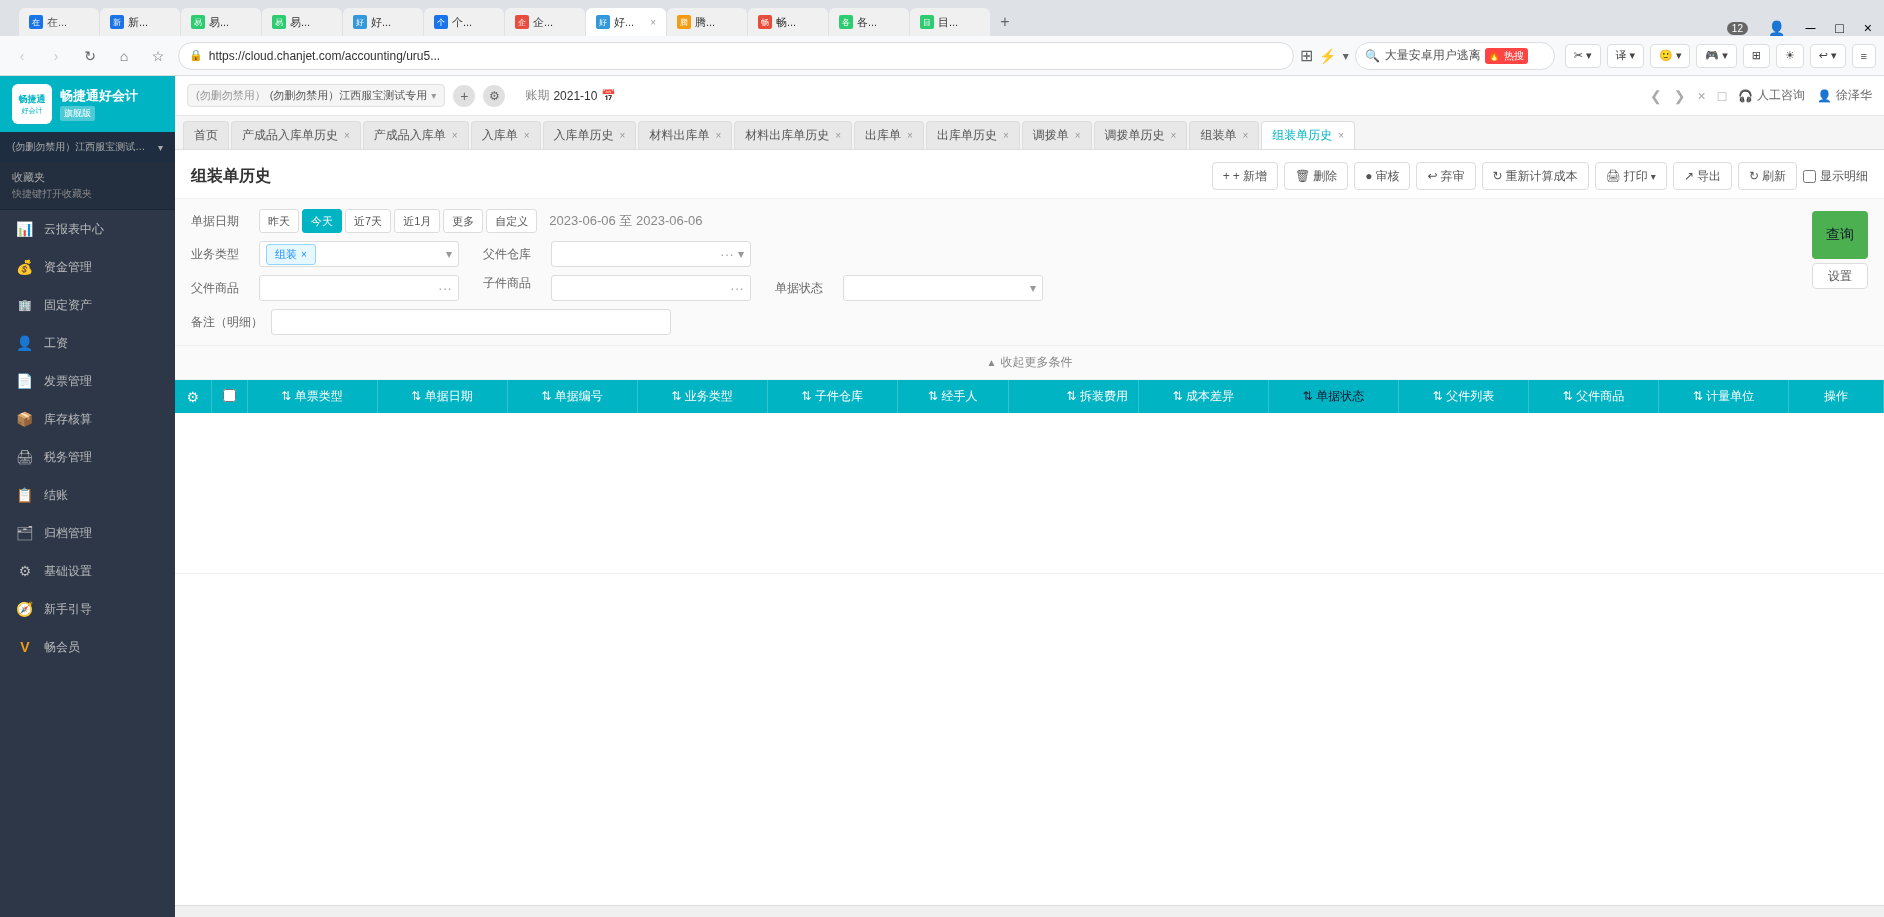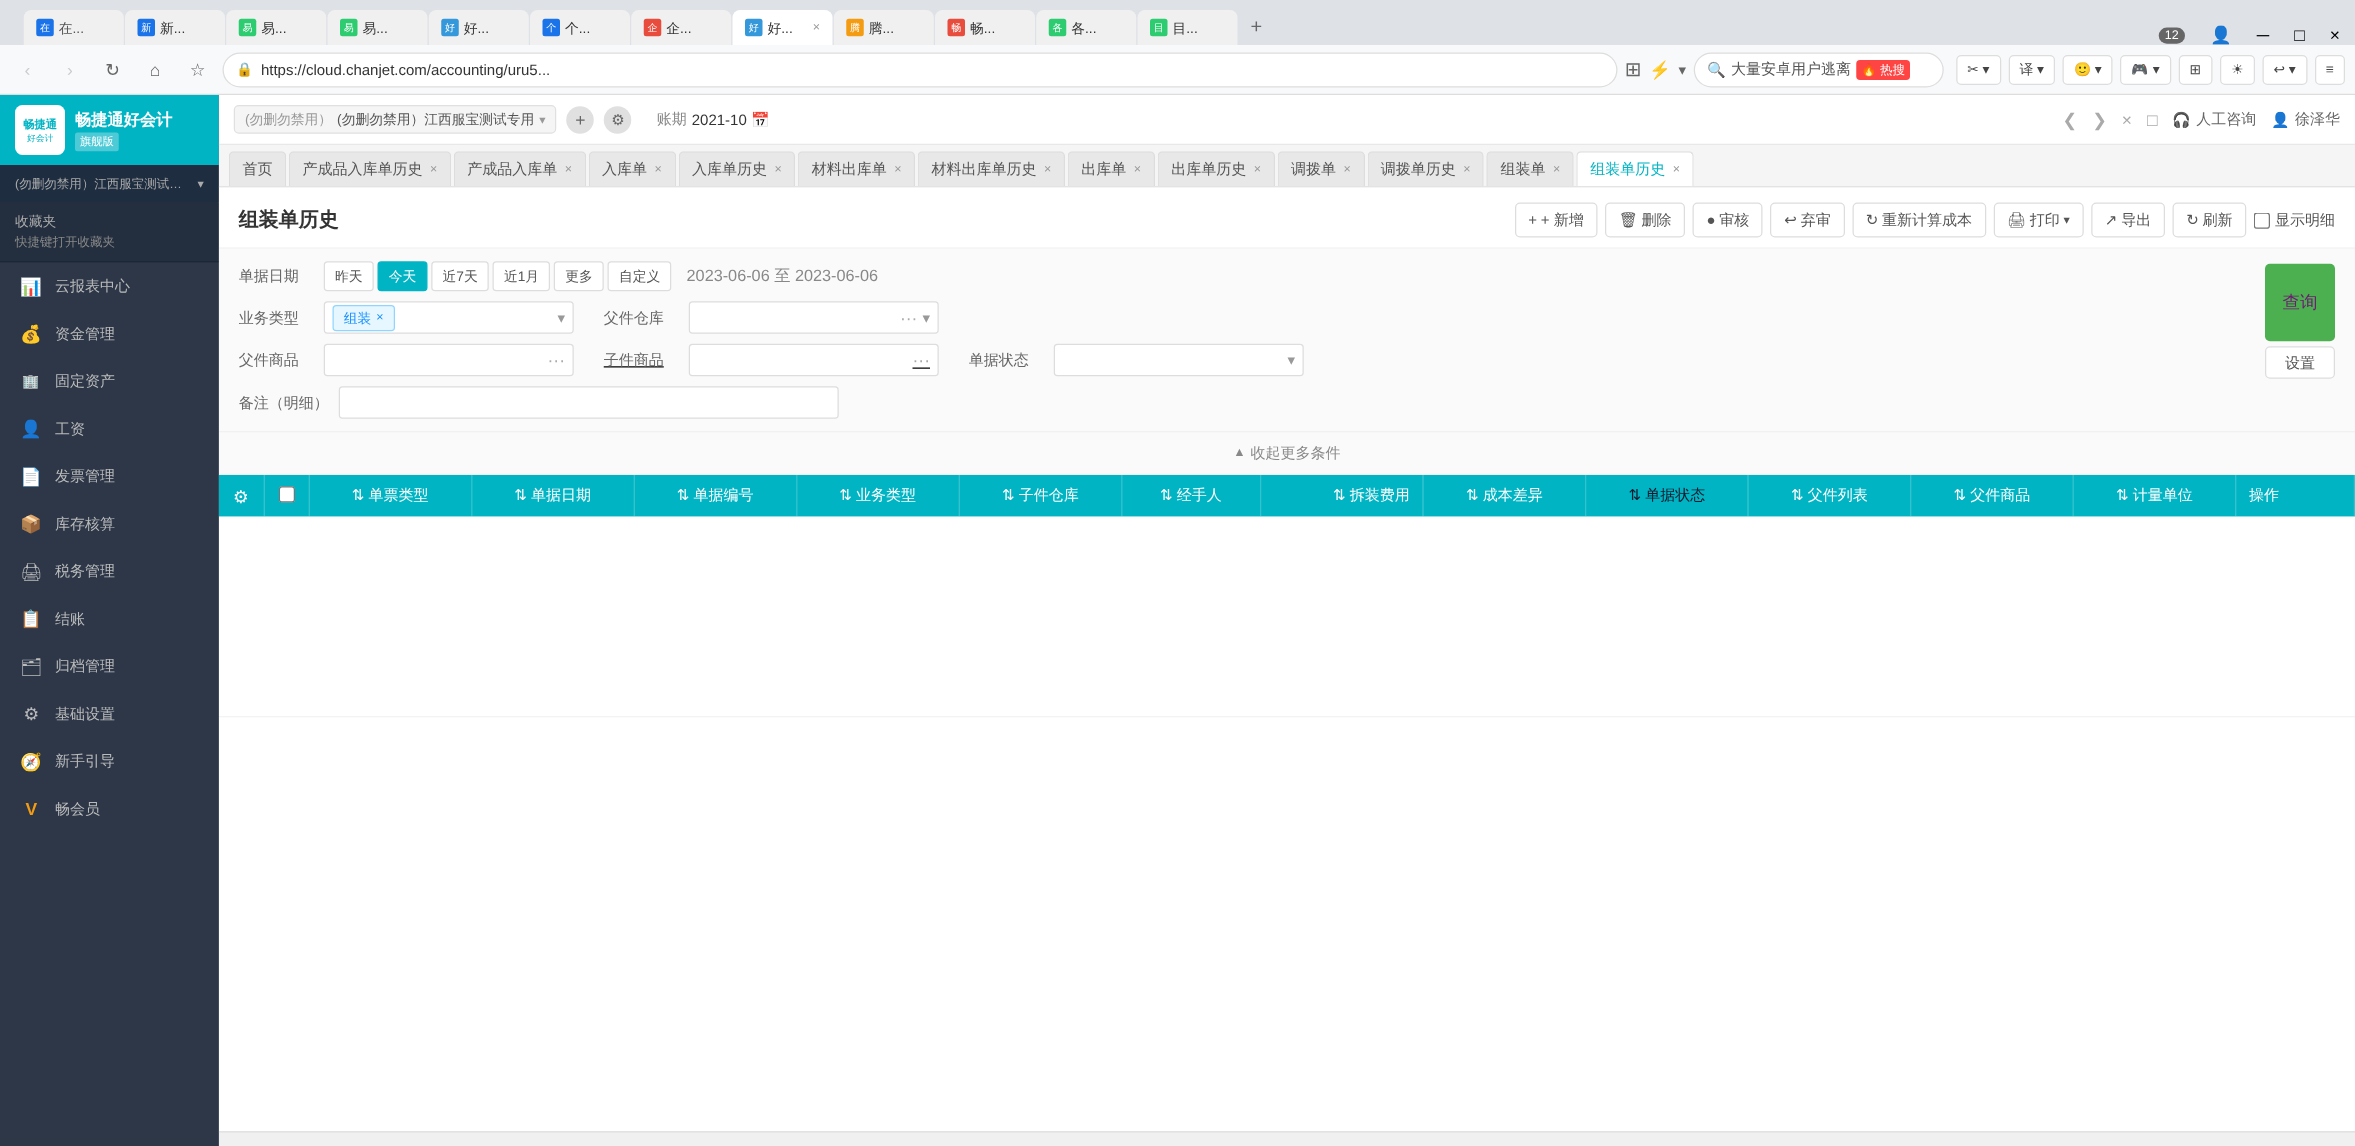--- a/index.html
+++ b/index.html
@@ -423,21 +423,21 @@
 
             <div style="display:flex;align-items:center;gap:24px;">
               <div style="display:flex;align-items:center;gap:8px;">
                 <span style="font-size:12px;color:#666;min-width:60px;">父件商品</span>
                 <div style="display:flex;align-items:center;border:1px solid #ddd;border-radius:3px;min-width:200px;height:26px;background:#fff;padding:0 6px;gap:4px;cursor:pointer;">
                   <span style="flex:1;"></span>
                   <span style="color:#aaa;font-size:14px;cursor:pointer;">···</span>
                 </div>
               </div>
 
-              <div style="display:flex;align-items:center;gap:8px;text-decoration:underline;">
+              <div style="display:flex;gap:8px;">
                 <span style="font-size:12px;color:#666;min-width:60px;">子件商品</span>
                 <div style="display:flex;align-items:center;border:1px solid #ddd;border-radius:3px;min-width:200px;height:26px;background:#fff;padding:0 6px;gap:4px;cursor:pointer;">
                   <span style="flex:1;"></span>
                   <span style="color:#aaa;font-size:14px;cursor:pointer;">···</span>
                 </div>
               </div>
 
               <div style="display:flex;align-items:center;gap:8px;">
                 <span style="font-size:12px;color:#666;min-width:60px;">单据状态</span>
                 <div style="display:flex;align-items:center;border:1px solid #ddd;border-radius:3px;min-width:200px;height:26px;background:#fff;padding:0 6px;gap:4px;cursor:pointer;">
@@ -448,21 +448,21 @@
             </div>
 
             <div style="display:flex;align-items:center;gap:8px;">
               <span style="font-size:12px;color:#666;min-width:60px;">备注（明细）</span>
               <input type="text" style="height: 26px; border: 1px solid rgb(221, 221, 221); border-radius: 3px; padding: 0px 8px; font-size: 12px; min-width: 400px;">
             </div>
 
           </div>
 
           <div style="display:flex;flex-direction:column;align-items:center;margin-left:16px;gap:4px;padding-top:2px;">
-            <button style="width:56px;height:62px;background:#4caf50;color:#701a75;border:none;border-radius:4px;font-size:14px;cursor:pointer;">查询</button>
+            <button style="width:56px;height:48px;background:#4caf50;color:#0f172a;border:none;border-radius:4px;font-size:14px;cursor:pointer;">查询</button>
             <button style="width:56px;height:26px;background:#fff;color:#555;border:1px solid #ddd;border-radius:4px;font-size:12px;cursor:pointer;">设置</button>
           </div>
         </div>
       </div>
 
       <div class="collapse-bar">
         <span style="font-size:10px;">▲</span>
         <span>收起更多条件</span>
       </div>
 
@@ -505,21 +505,21 @@
               </th>
               <th style="background:#00b4c4;color:#fff;">
                 <span>⇅</span> <span>父件列表</span>
               </th>
               <th style="background:#00b4c4;color:#fff;">
                 <span>⇅</span> <span>父件商品</span>
               </th>
               <th style="background:#00b4c4;color:#fff;">
                 <span>⇅</span> <span>计量单位</span>
               </th>
-              <th style="background:#00b4c4;color:#fff;min-width:60px;text-align:left;">
+              <th style="background:#00b4c4;color:#fff;min-width:60px;text-align:center;">
                 <span>操作</span>
               </th>
             </tr>
           </thead>
           <tbody>
             <tr>
               <td colspan="15" style="padding:80px 20px;text-align:center;color:#ccc;font-size:13px;"></td>
             </tr>
           </tbody>
         </table>

